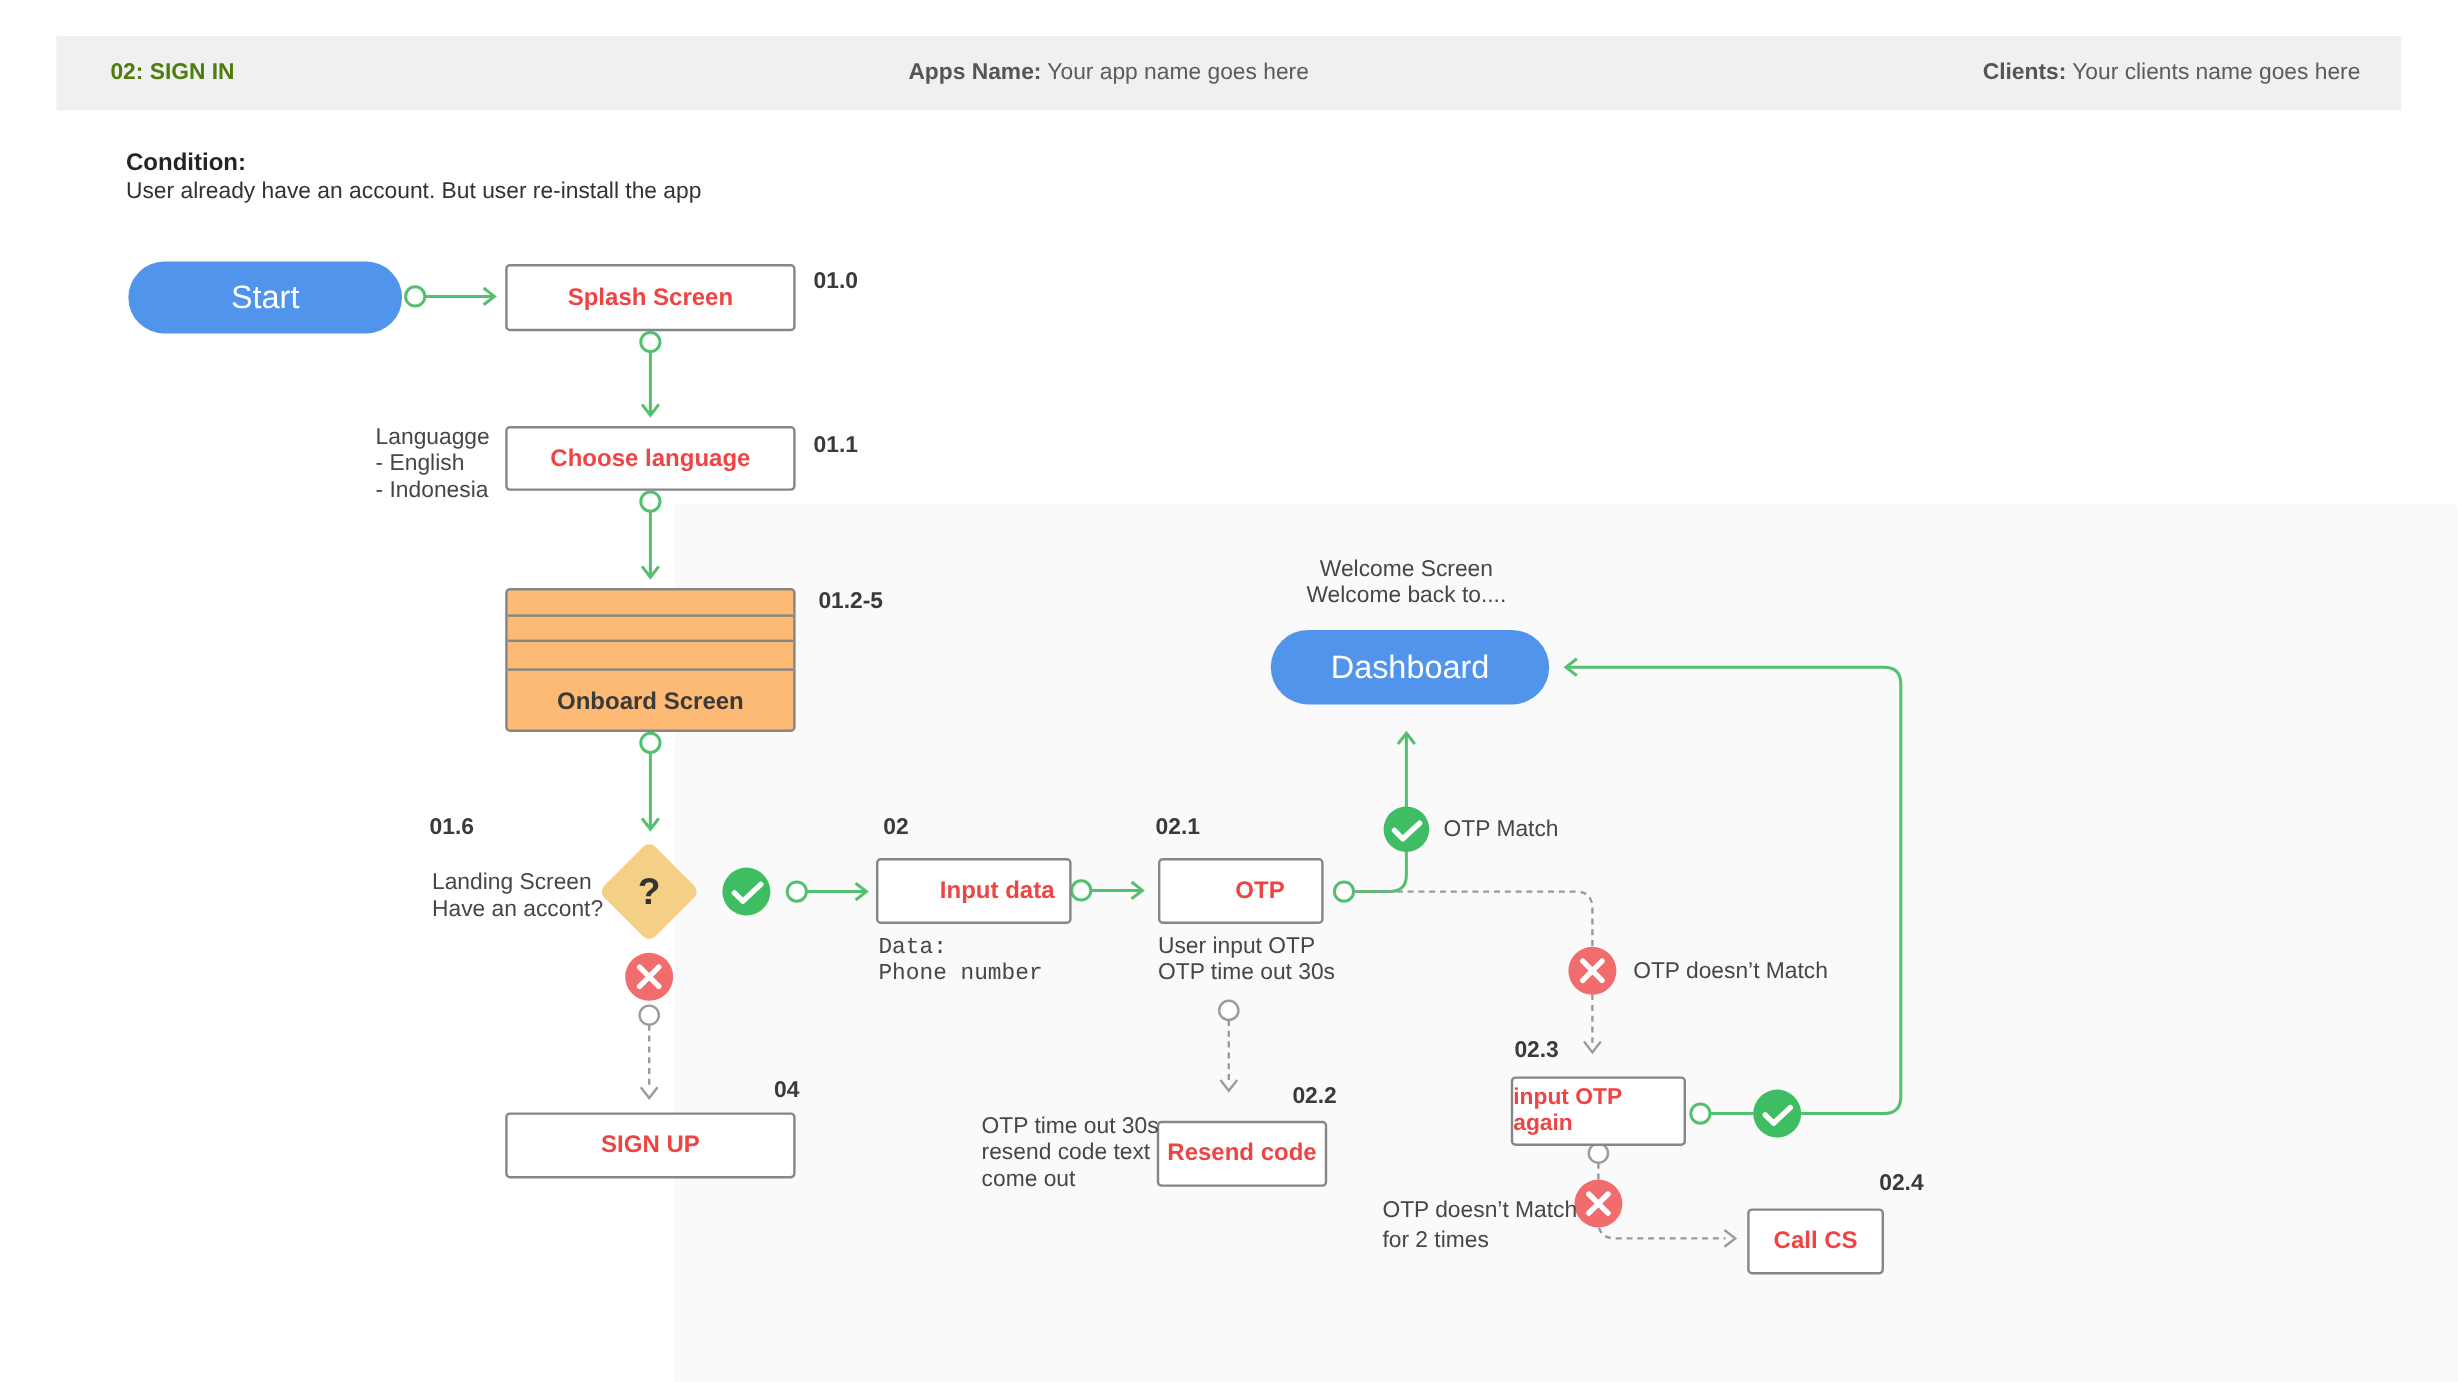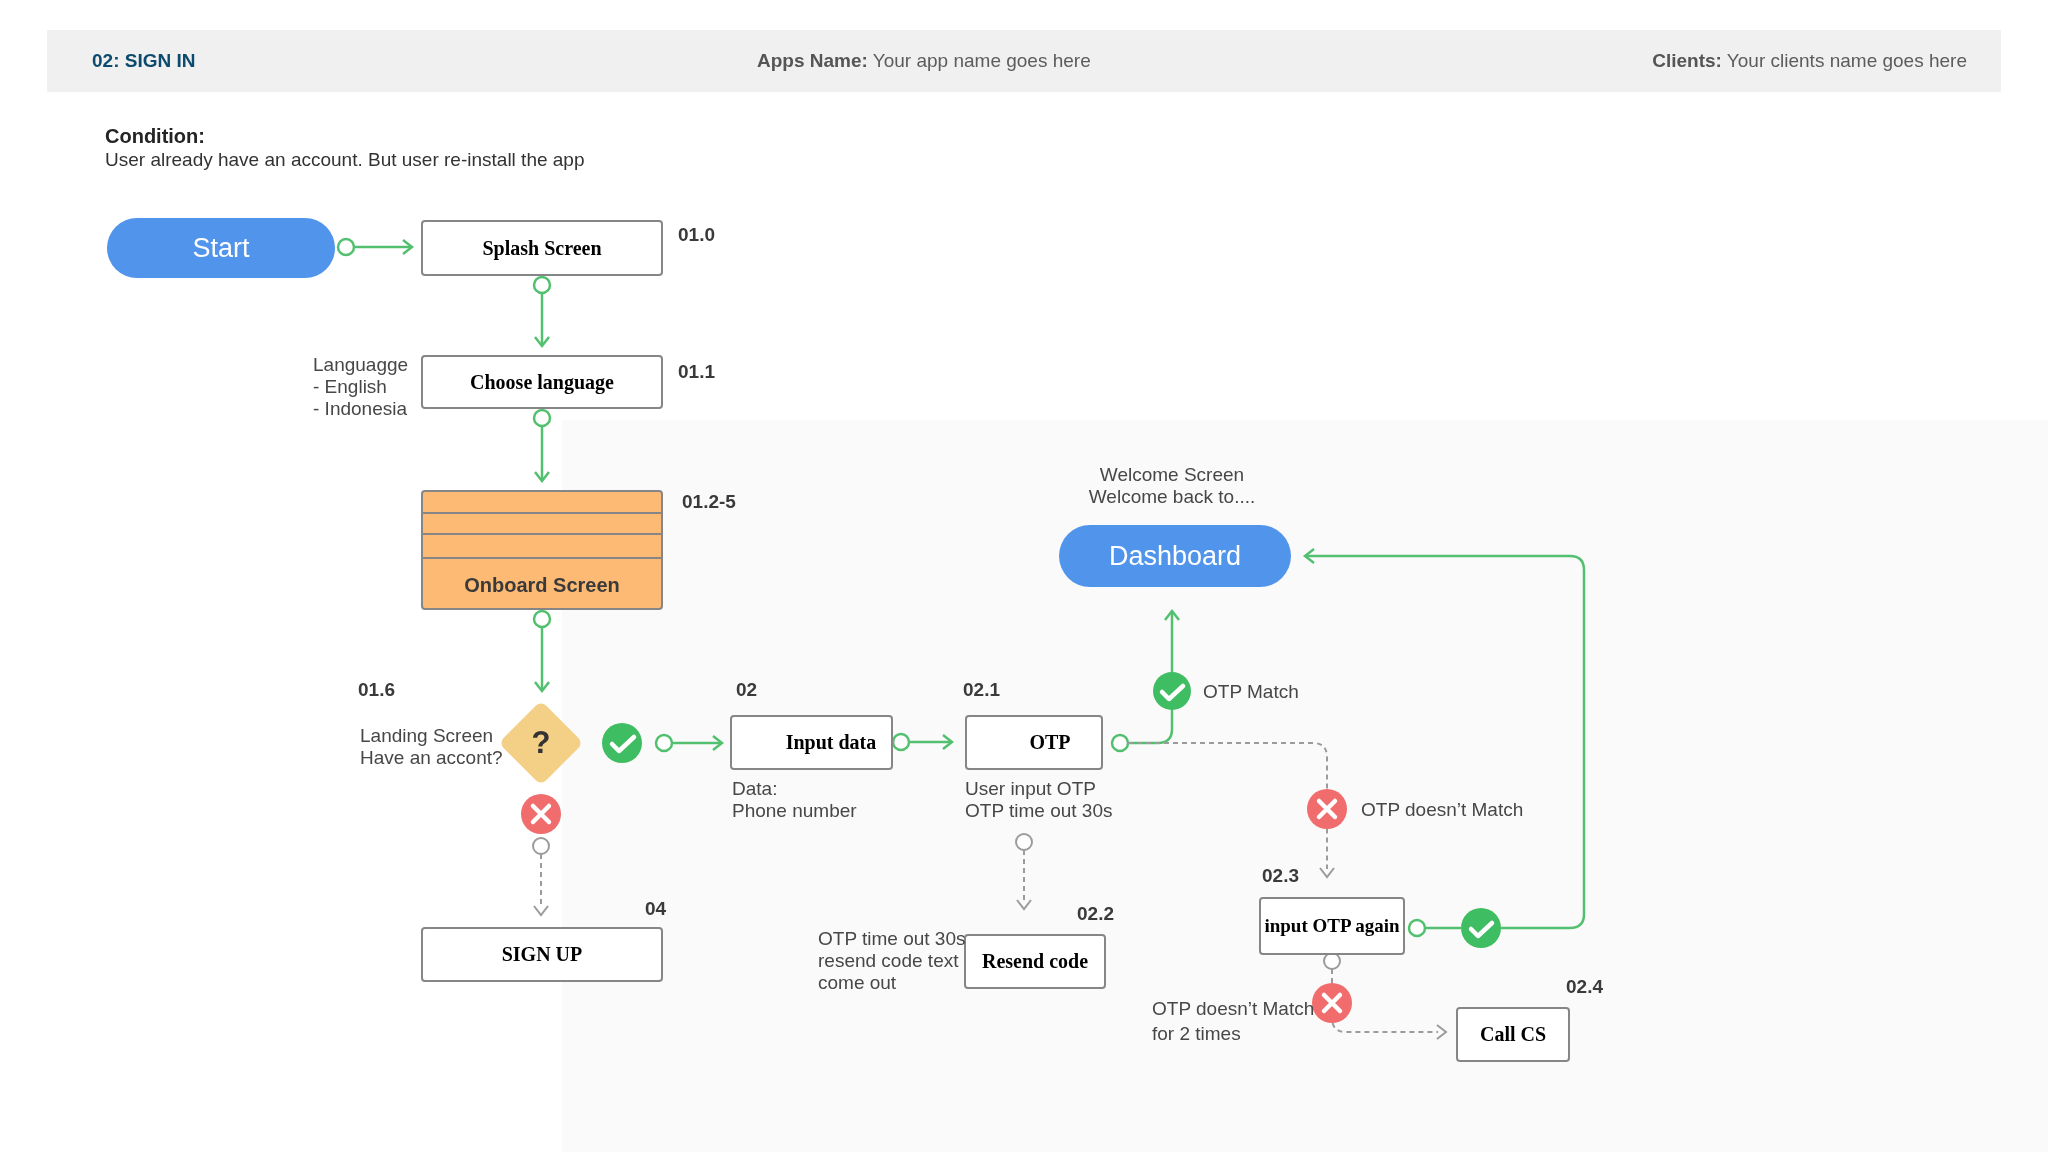--- a/index.html
+++ b/index.html
@@ -6,29 +6,29 @@
   #canvas{
     position:relative;width:2048px;height:1152px;overflow:hidden;
     font-family:"Liberation Sans",sans-serif;background:#ffffff;
   }
   .abs{position:absolute;}
   #bg-panel{left:562px;top:420px;width:1486px;height:732px;background:#fafafa;}
   
   #header{left:47px;top:30px;width:1954px;height:62px;background:#f0f0f0;
     display:flex;align-items:center;justify-content:space-between;
     padding:0 34px 0 45px;box-sizing:border-box;color:#5c5c5c;font-size:19px;}
-  #header .hleft{font-weight:700;color:#0c4a6e;}
+  #header .hleft{font-weight:700;color:#4d7c0f;}
   #header b{color:#555;font-weight:700;}
   
   #condition{left:105px;top:124px;color:#333;font-size:19px;line-height:24px;}
   #condition .ctitle{font-weight:700;font-size:20px;color:#242424;}
   
   .node{background:#fff;border:2px solid #868686;border-radius:4px;
     display:flex;align-items:center;justify-content:center;
-    font-size:20px;font-weight:700;color:#000000;box-sizing:border-box;font-family:Liberation Serif, serif;}
+    font-size:20px;font-weight:700;color:#ef4444;box-sizing:border-box;}
   .pill{background:#5095EB;border-radius:31px;display:flex;align-items:center;
     justify-content:center;color:#ffffff;font-size:27px;font-weight:500;}
   .tag{font-size:19px;font-weight:700;color:#3a3a3a;}
   .note{font-size:19px;color:#474747;line-height:22px;}
   
   #onboard{left:421px;top:490px;width:242px;height:120px;background:#fdba74;
     border:2px solid #868686;border-radius:4px;box-sizing:border-box;}
   #onboard .divider{position:absolute;left:0;width:100%;height:0;
     border-top:2px solid #868686;}
   #onboard .big-label{position:absolute;left:0;top:67px;width:100%;height:53px;
@@ -176,21 +176,21 @@
 
   <div class="abs tag" style="left:645px;top:898px;">04</div>
   <div class="abs node" style="left:421px;top:927px;width:242px;height:55px;">
       <span>SIGN UP</span>
     </div>
 
   <div class="abs tag" style="left:736px;top:679px;">02</div>
   <div class="abs node" style="left:730px;top:715px;width:163px;height:55px;padding-left:39px;">
       <span>Input data</span>
     </div>
-  <div class="abs note" style="left:732px;top:778px;">
+  <div class="abs note" style="left:732px;top:778px;font-family:Liberation Mono, monospace;">
     <div>Data:</div>
     <div>Phone number</div>
   </div>
 
   <div class="abs tag" style="left:963px;top:679px;">02.1</div>
   <div class="abs node" style="left:965px;top:715px;width:138px;height:55px;padding-left:32px;">
       <span>OTP</span>
     </div>
   <div class="abs note" style="left:965px;top:778px;">
     <div>User input OTP</div>

